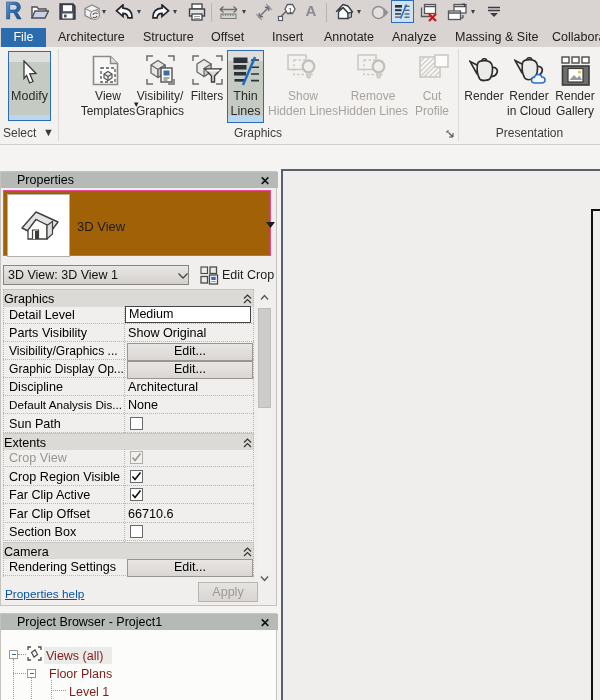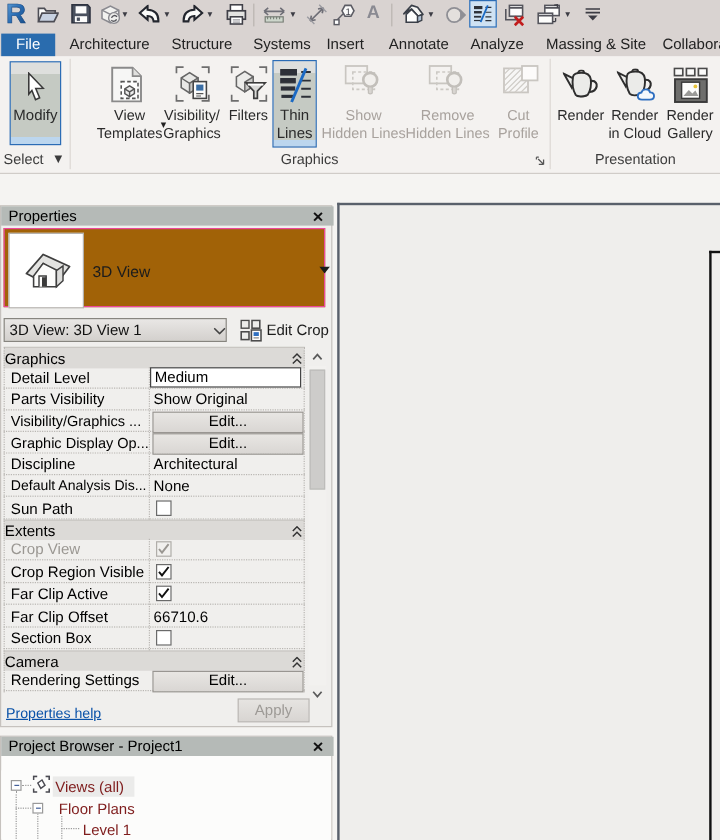--- a/index.html
+++ b/index.html
@@ -15,21 +15,21 @@
   
   #ribbon{position:absolute;top:47px;left:0;width:600px;height:98px;background:#f4f2f0;border-bottom:1px solid #d0ccc8;box-sizing:border-box;}
   .rsep{position:absolute;top:2px;width:1px;height:92px;background:#dcd8d4;}
   .plabel{position:absolute;top:78px;height:17px;font-size:12px;color:#3c3c3c;line-height:17px;}
   .rbtn{position:absolute;top:3px;width:64px;height:72px;text-align:center;}
   .rtext{position:absolute;top:39px;left:50%;transform:translateX(-50%);font-size:12px;line-height:15px;color:#2b2b2b;white-space:nowrap;text-align:center;}
   .dis .rtext{color:#a8a29d;}
   .sel{background:linear-gradient(#dedfdd 0 14%,#c5cac3 14% 92%,#bcd6ee 92%);border:1px solid #2b6cb5;box-sizing:border-box;}
   
   .phead{position:absolute;left:0;width:277px;height:16px;background:#b5bab7;color:#000;
-         font-size:12.5px;line-height:16px;padding-left:6px;box-sizing:border-box;}
+         font-size:12.5px;line-height:16px;padding-left:16px;box-sizing:border-box;}
   .pclose{position:absolute;right:8px;top:1px;font-size:12px;color:#111;font-weight:bold;}
   #props{position:absolute;top:171px;left:0;width:277px;height:435px;background:#f0efed;border:1px solid #c6c2be;box-sizing:border-box;}
   #pbrowser{position:absolute;top:613px;left:0;width:277px;height:87px;background:#fcfcfb;border:1px solid #c6c2be;box-sizing:border-box;}
   
   #canvas{position:absolute;top:169px;left:281px;width:319px;height:531px;background:#efeeec;
           border-top:2px solid #59606b;border-left:2px solid #59606b;box-sizing:border-box;}
   
   .grow{position:absolute;left:2px;width:251px;height:18px;font-size:12.6px;color:#000;}
   .ghead{background:#dcdad7;border-top:1px solid #c9c6c2;height:16.5px !important;line-height:16.5px;}
   .glabel{position:absolute;left:6px;top:0;height:18px;line-height:18px;white-space:nowrap;overflow:hidden;}
@@ -159,21 +159,21 @@
 
     <svg class="abs" style="left:487px;top:6px" width="14" height="12" viewBox="0 0 14 12">
       <path d="M1 1.5 h12 M1 4.5 h12" stroke="#3c3c44" stroke-width="1.3"></path>
       <path d="M3 7 h8 L7 11z" fill="#3c3c44"></path>
     </svg>
   </div>
   <div id="tabbar">
     <div id="filetab">File</div>
     <span class="tab" style="left:58px">Architecture</span>
     <span class="tab" style="left:143px">Structure</span>
-    <span class="tab" style="left:211px">Systems</span>
+    <span class="tab" style="left:211px">Offset</span>
     <span class="tab" style="left:272px">Insert</span>
     <span class="tab" style="left:324px">Annotate</span>
     <span class="tab" style="left:392px">Analyze</span>
     <span class="tab" style="left:455px">Massing &amp; Site</span>
     <span class="tab" style="left:552px">Collaborate</span>
   </div>
   <div id="ribbon">
 
     <div class="sel" style="position:absolute;left:8px;top:4px;width:43px;height:70px;">
       <svg class="abs" style="left:11px;top:8px" width="22" height="30" viewBox="0 0 22 30">

